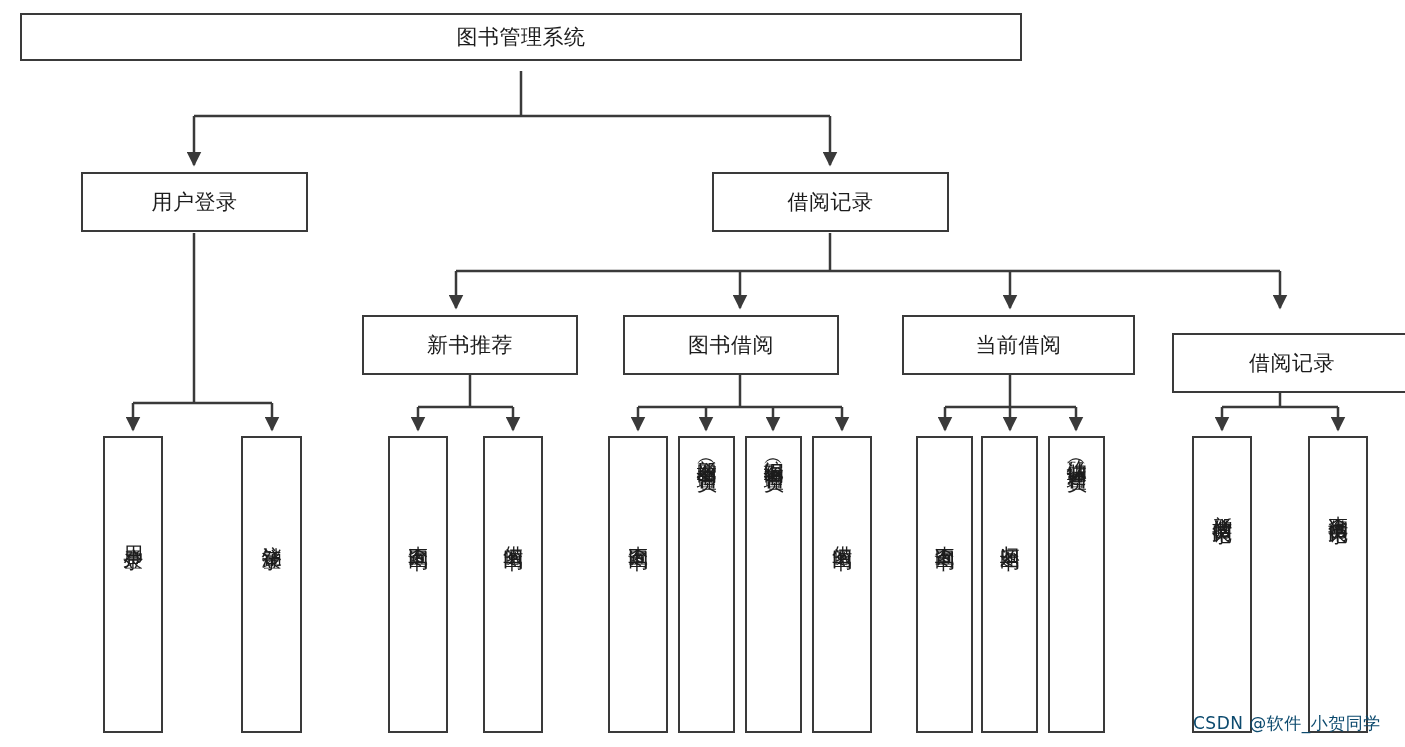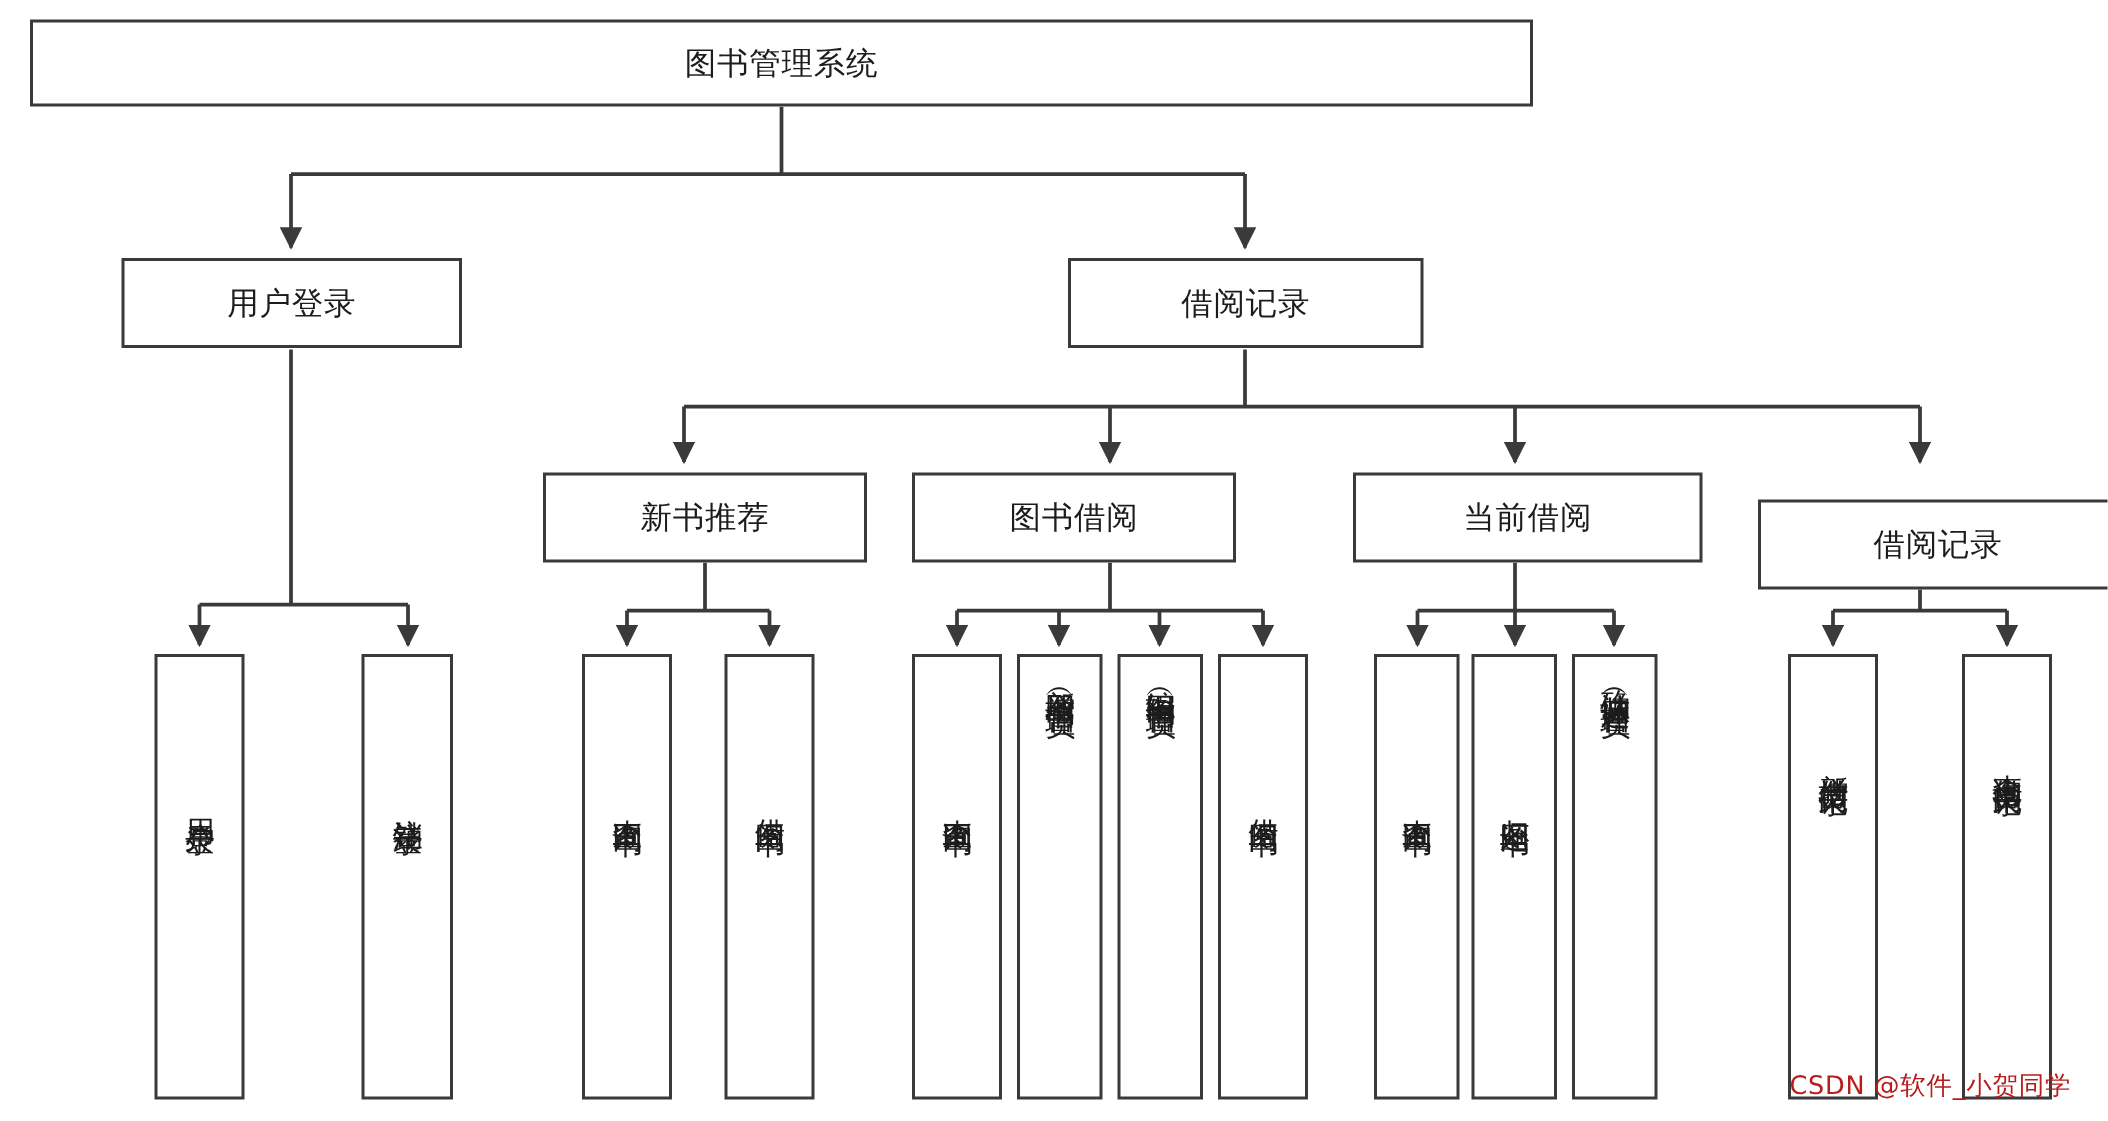--- a/index.html
+++ b/index.html
@@ -63,21 +63,21 @@
     margin-top: 86px;
   }
   .node.v.mid2 .label {
     margin-top: 56px;
   }
   .watermark {
     position: absolute;
     left: 1193px;
     top: 712px;
     font-size: 17px;
-    color: #b91c1c;
+    color: #0c4a6e;
     white-space: nowrap;
     letter-spacing: 0.5px;
   }
 </style>
 </head>
 <body>
 
 <div id="diagram-root">
 
   <svg class="wires" viewBox="0 0 1405 747" xmlns="http://www.w3.org/2000/svg">
@@ -124,35 +124,35 @@
       <path d="M 1010 407 L 1010 430" marker-end="url(#arrow)"></path>
       <path d="M 1076 407 L 1076 430" marker-end="url(#arrow)"></path>
 
       <path d="M 1280 375 L 1280 407"></path>
       <path d="M 1222 407 L 1338 407"></path>
       <path d="M 1222 407 L 1222 430" marker-end="url(#arrow)"></path>
       <path d="M 1338 407 L 1338 430" marker-end="url(#arrow)"></path>
     </g>
   </svg>
 
-  <div class="node h" style="left:20px; top:13px; width:1002px; height:58px;">
+  <div class="node h" style="left:20px; top:13px; width:1002px; height:48px;">
     <span class="label">图书管理系统</span>
   </div>
 
   <div class="node h" style="left:81px; top:172px; width:227px; height:60px;">
     <span class="label">用户登录</span>
   </div>
   <div class="node h" style="left:712px; top:172px; width:237px; height:60px;">
     <span class="label">借阅记录</span>
   </div>
 
   <div class="node h" style="left:362px; top:315px; width:216px; height:60px;">
     <span class="label">新书推荐</span>
   </div>
-  <div class="node h" style="left:608px; top:315px; width:216px; height:60px;">
+  <div class="node h" style="left:623px; top:315px; width:216px; height:60px;">
     <span class="label">图书借阅</span>
   </div>
   <div class="node h" style="left:902px; top:315px; width:233px; height:60px;">
     <span class="label">当前借阅</span>
   </div>
   <div class="node h" style="left:1172px; top:333px; width:240px; height:60px;">
     <span class="label">借阅记录</span>
   </div>
 
   <div class="node v mid" style="left:103px; top:436px; width:60px; height:297px;">

